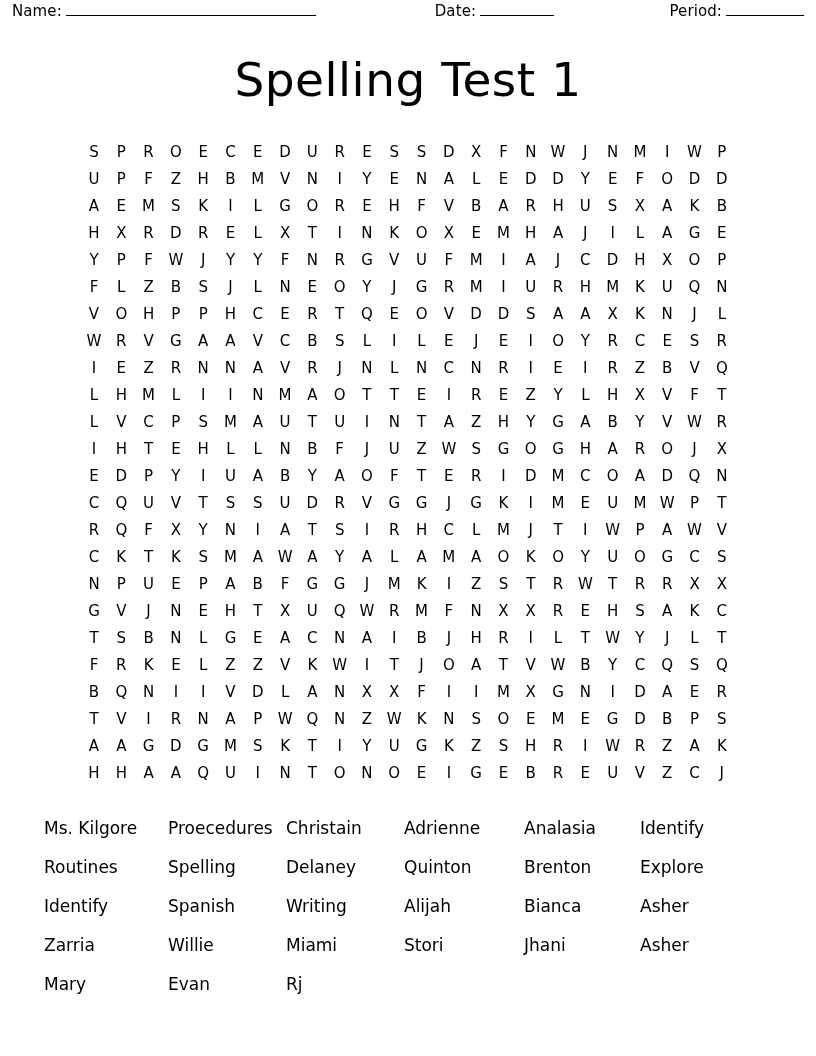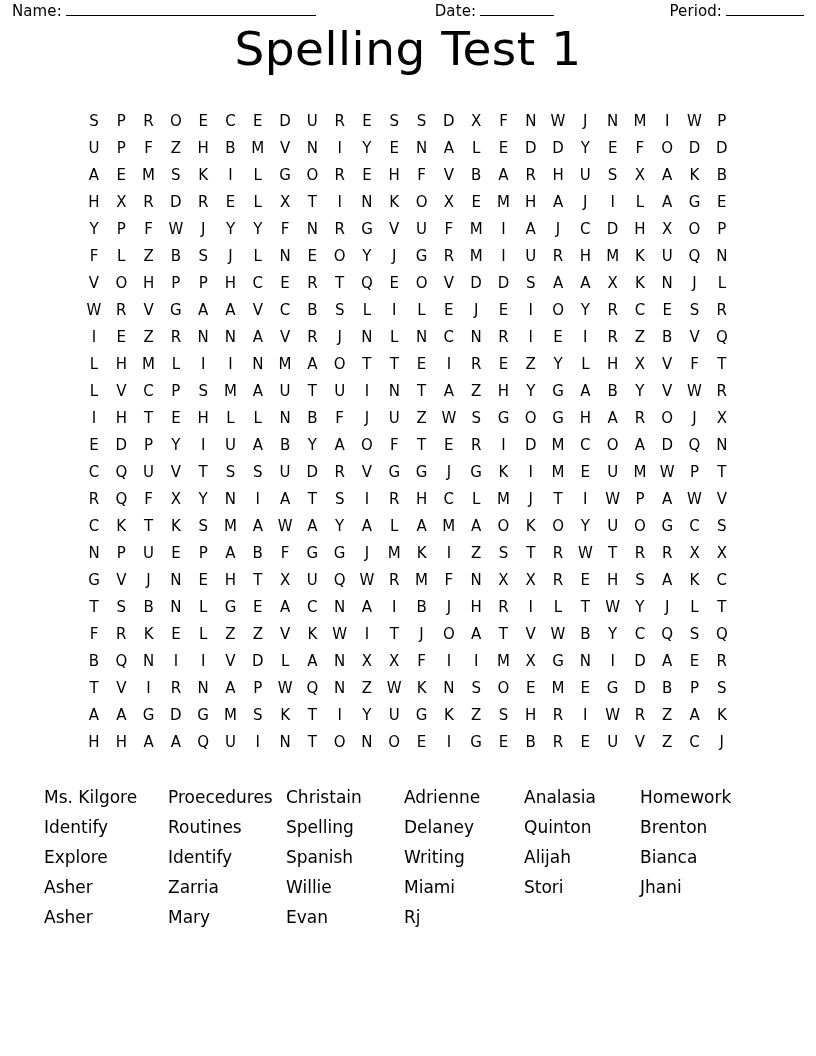--- a/index.html
+++ b/index.html
@@ -40,21 +40,21 @@
   .rule-period { width: 78px; }
   .gap-sm { display: inline-block; width: 26px; }
   .gap-md { display: inline-block; width: 22px; }
 
   
   .title {
     text-align: center;
     font-size: 47px;
     font-weight: normal;
     line-height: 1;
-    margin: 5px 0 0 0;
+    margin: 36px 0 0 0;
     letter-spacing: 0.5px;
   }
 
   
   .grid-wrap {
     margin-top: 36px;
     display: flex;
     justify-content: center;
   }
   .grid {
@@ -68,21 +68,21 @@
     text-align: center;
     letter-spacing: 0.2px;
   }
 
   
   .words {
     margin: 26px 0 0 0;
     padding: 0 44px 0 44px;
     display: grid;
     grid-template-columns: 124px 118px 118px 120px 116px auto;
-    row-gap: 0px;
+    row-gap: 9px;
   }
   .word {
     font-size: 17px;
     line-height: 30px;
     white-space: nowrap;
   }
   .word.empty { visibility: hidden; }
 </style>
 </head>
 <body>
@@ -686,21 +686,20 @@
       <div class="cell">J</div>
     </div>
 </div>
 
 <div class="words" id="word-list">
     <div class="word">Ms. Kilgore</div>
     <div class="word">Proecedures</div>
     <div class="word">Christain</div>
     <div class="word">Adrienne</div>
     <div class="word">Analasia</div>
-    <div class="word">Homework</div>
     <div class="word">Identify</div>
     <div class="word">Routines</div>
     <div class="word">Spelling</div>
     <div class="word">Delaney</div>
     <div class="word">Quinton</div>
     <div class="word">Brenton</div>
     <div class="word">Explore</div>
     <div class="word">Identify</div>
     <div class="word">Spanish</div>
     <div class="word">Writing</div>

